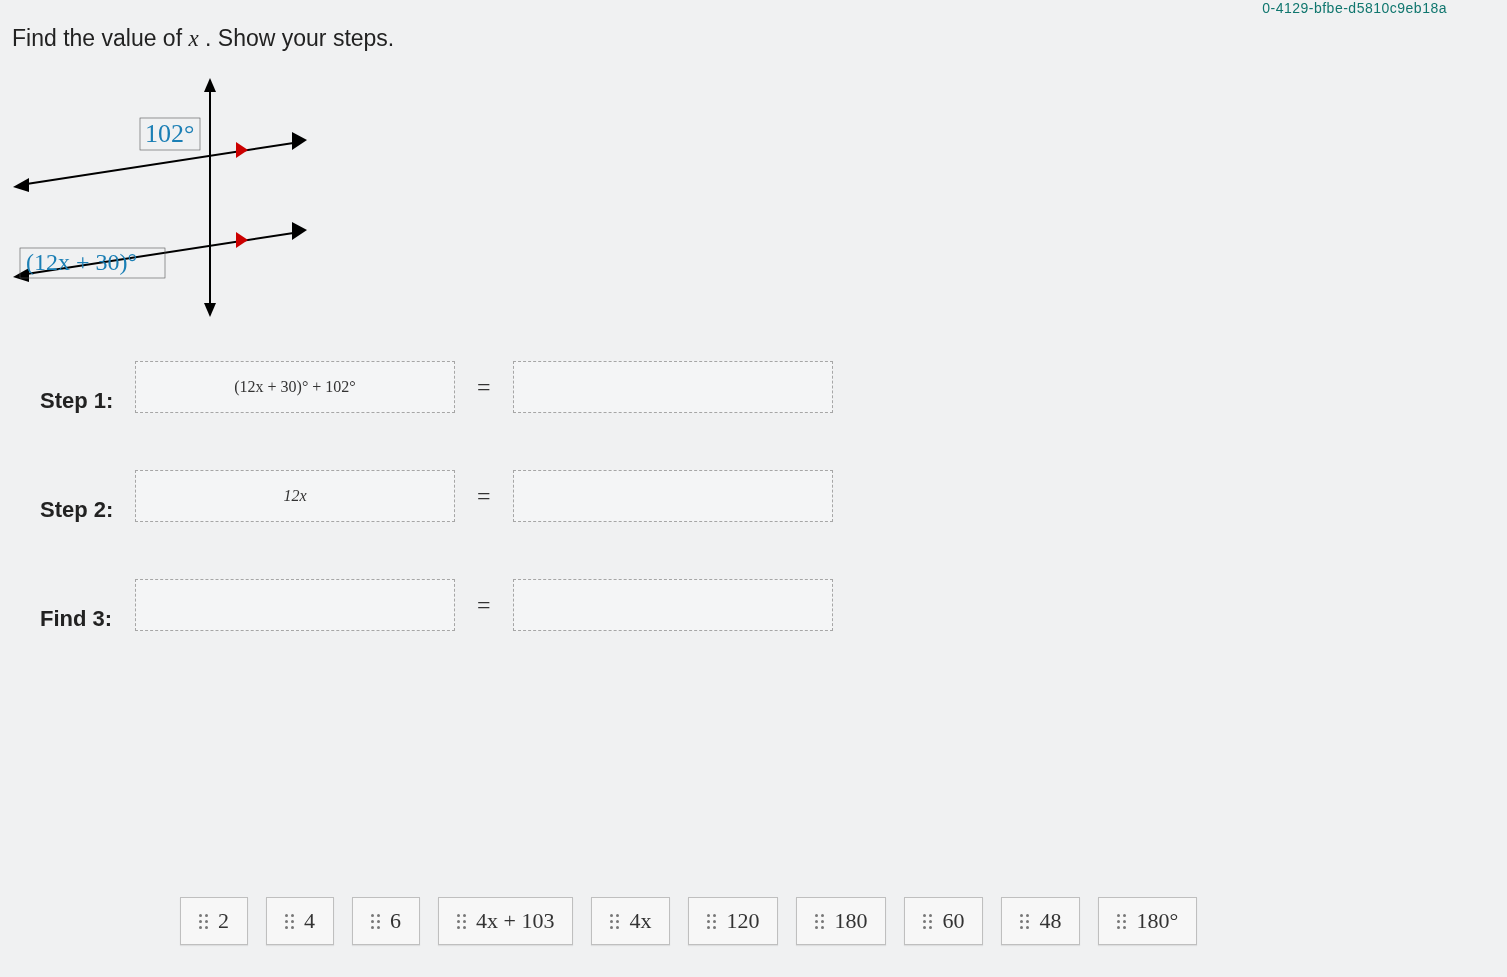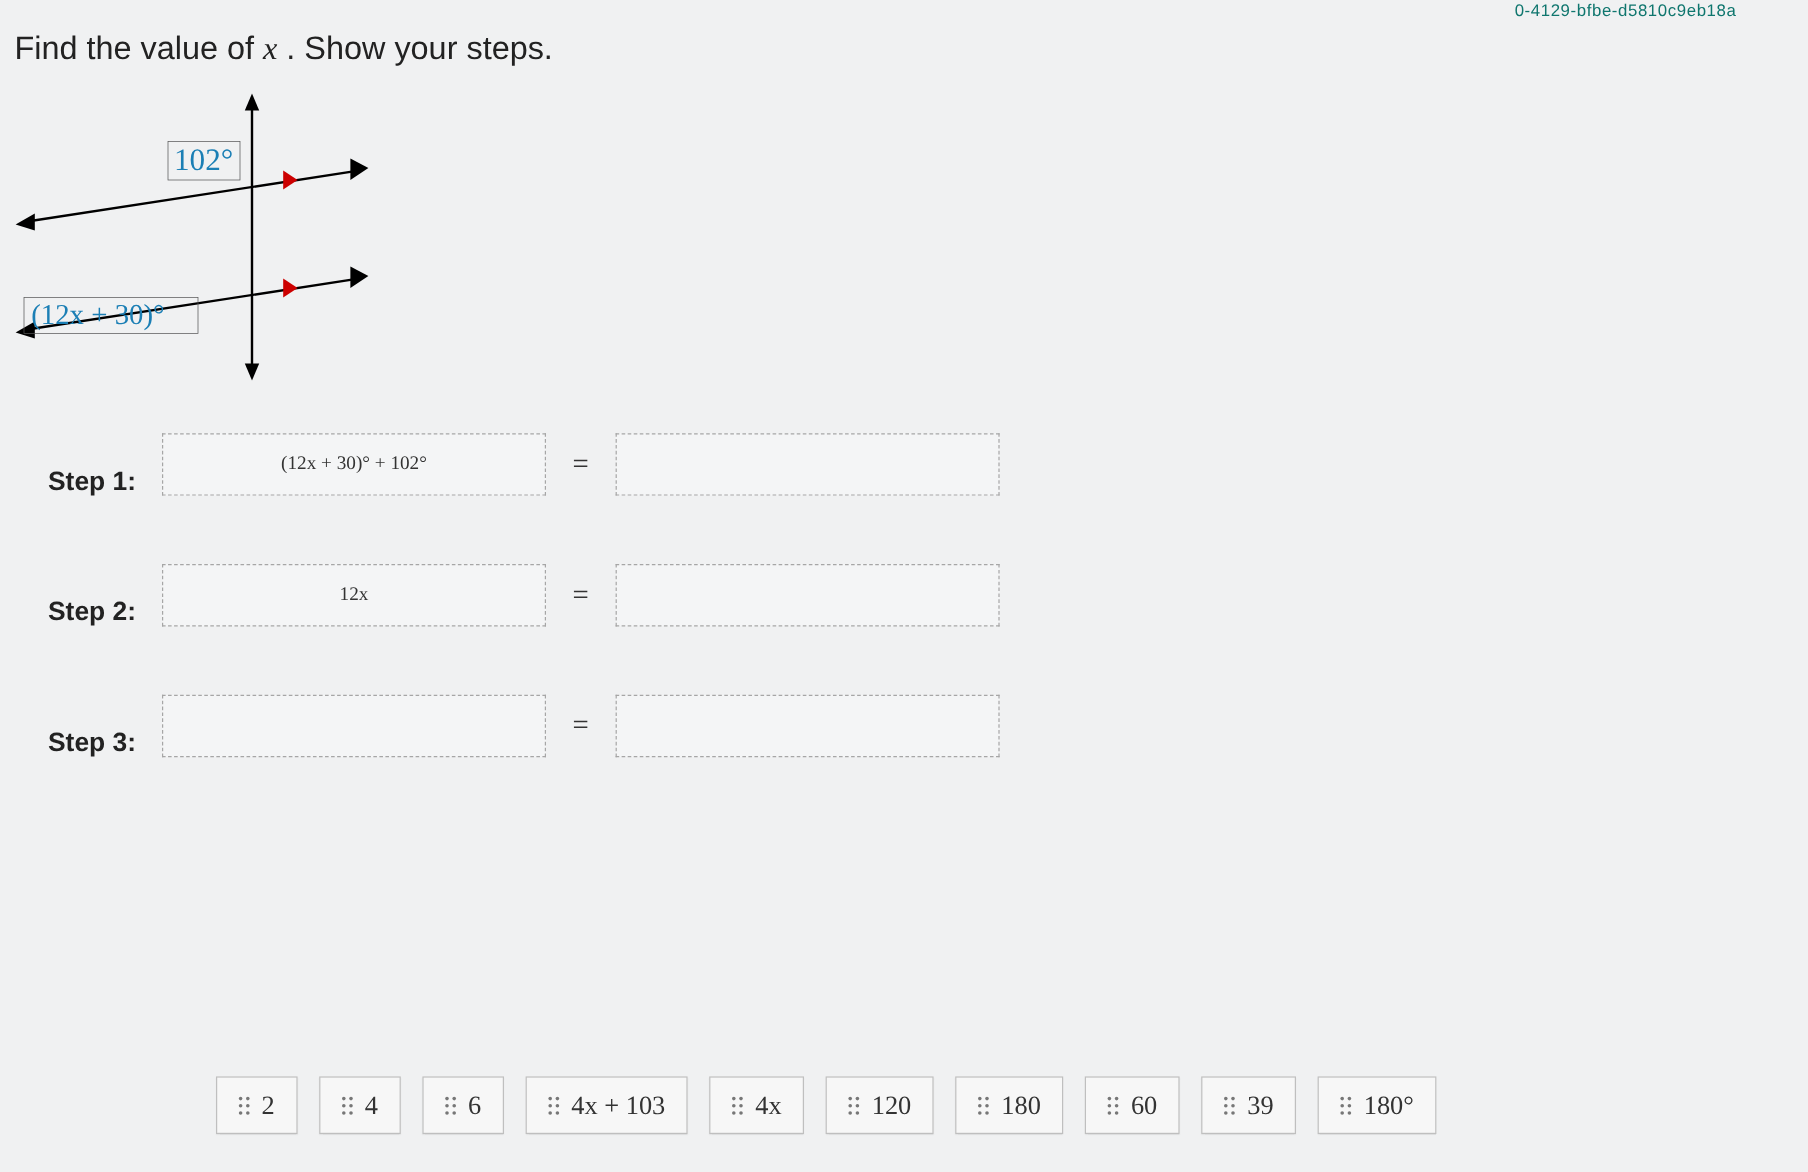--- a/index.html
+++ b/index.html
@@ -16,21 +16,21 @@
       top: 0;
       right: 60px;
       font-size: 14px;
       color: #0f766e;
       letter-spacing: 0.5px;
     }
     .question {
       position: absolute;
       left: 12px;
       top: 25px;
-      font-size: 27px;
+      font-size: 23px;
       color: #222;
     }
     .question .mathx { font-style: italic; font-family: 'Times New Roman', serif; }
     .diagram {
       position: absolute;
       left: 0;
       top: 70px;
       width: 320px;
       height: 260px;
     }
@@ -162,30 +162,30 @@
     </div>
     <span class="eq-sign">=</span>
     <div class="drop-box box-right">
       <span></span>
     </div>
   </div>
 
   <div class="step-row">
     <span class="step-label">Step 2:</span>
     <div class="drop-box box-left">
-      <span style="">12x</span>
+      <span style="font-style:italic;">12x</span>
     </div>
     <span class="eq-sign">=</span>
     <div class="drop-box box-right">
       <span></span>
     </div>
   </div>
 
   <div class="step-row">
-    <span class="step-label">Step 3:</span>
+    <span class="step-label">Find 3:</span>
     <div class="drop-box box-left">
       <span></span>
     </div>
     <span class="eq-sign">=</span>
     <div class="drop-box box-right">
       <span></span>
     </div>
   </div>
 
 
@@ -282,21 +282,21 @@
   </div>
   <div class="tile">
     <span class="grip">
         <span></span>
         <span></span>
         <span></span>
         <span></span>
         <span></span>
         <span></span>
       </span>
-    <span>39</span>
+    <span>48</span>
   </div>
   <div class="tile">
     <span class="grip">
         <span></span>
         <span></span>
         <span></span>
         <span></span>
         <span></span>
         <span></span>
       </span>

